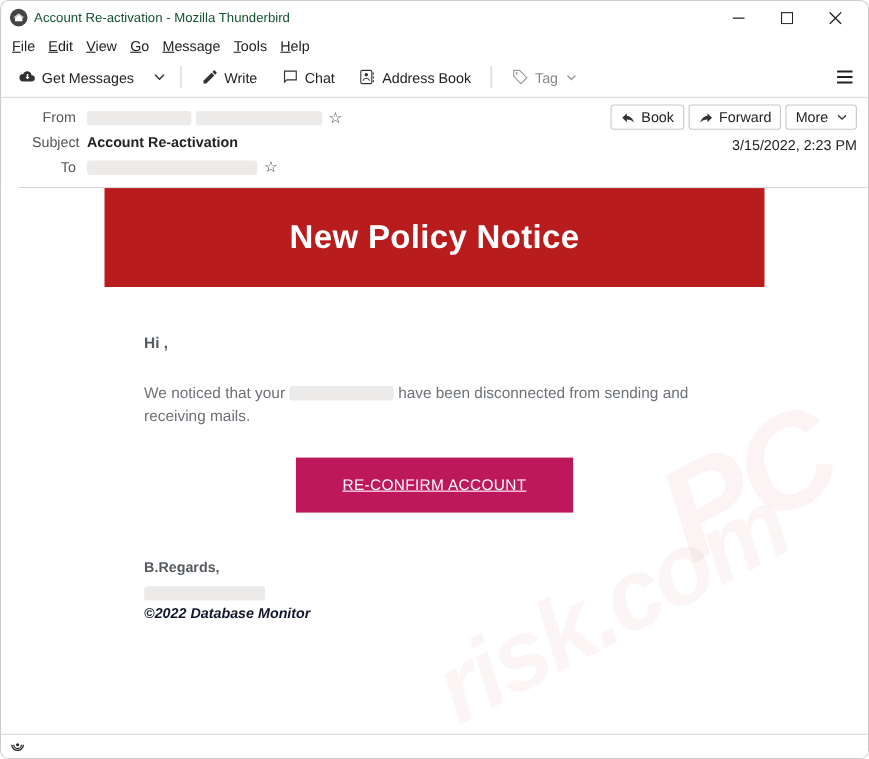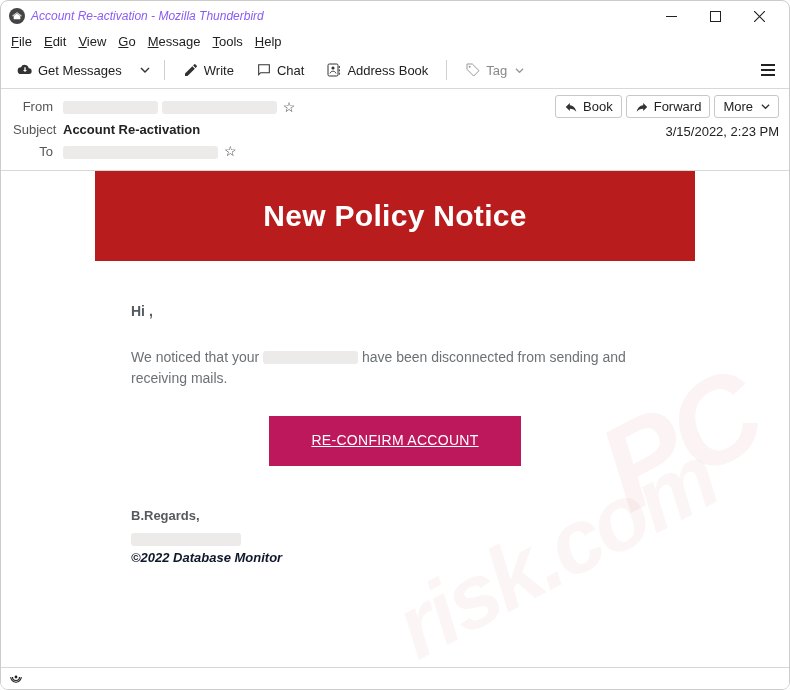--- a/index.html
+++ b/index.html
@@ -1,40 +1,40 @@
 <!DOCTYPE html>
 <html><head>
   <meta charset="utf-8">
   <style>
     * { margin: 0; padding: 0; box-sizing: border-box; }
     body { font-family: "Segoe UI", Tahoma, sans-serif; font-size: 13px; background: #fff; width: 790px; height: 690px; overflow: hidden; border: 1px solid #ccc; border-radius: 8px; position: relative; }
     
     .titlebar { display: flex; align-items: center; height: 30px; padding: 0 8px; }
     .titlebar .app-icon { width: 16px; height: 16px; background: #444; border-radius: 50%; margin-right: 6px; display: inline-flex; align-items: center; justify-content: center; }
     .titlebar .app-icon svg { width:10px; height:10px; }
-    .titlebar .title { flex: 0 0 auto; color: #8b5cf6; font-size: 12px; font-style: italic; }
+    .titlebar .title { flex: 0 0 auto; color: #14532d; font-size: 12px; }
     .titlebar .spacer { flex: 1; }
     .winbtn { width: 44px; height: 28px; display:flex; align-items:center; justify-content:center; color:#222; }
     .winbtn svg { width: 11px; height: 11px; }
     
     .menubar { display: flex; gap: 12px; padding: 3px 10px; font-size: 13px; color: #222; }
     .menubar span { cursor: default; }
     .menubar span u { text-decoration: underline; }
     
     .toolbar { display: flex; align-items: center; padding: 6px 8px; border-bottom: 1px solid #d8d8d8; gap: 6px; }
     .tbtn { display: flex; align-items: center; gap: 5px; padding: 4px 8px; border-radius: 3px; cursor: default; color: #222; }
     .tbtn svg { width: 16px; height: 16px; }
     .tsep { width:1px; height:20px; background:#d0d0d0; margin: 0 4px;}
     .chev { width: 18px; display:flex; align-items:center; justify-content:center; }
     .chev svg { width:10px; height:10px; }
     .toolbar .spacer { flex: 1; }
     .hamb { width:26px; display:flex; align-items:center; justify-content:center;}
     .hamb svg { width:18px; height:18px; }
     
-    .headers { padding: 6px 10px 8px 12px; border-bottom: 1px solid #d8d8d8; }
+    .headers { padding: 6px 10px 8px 12px; border-bottom: 1px solid #d8d8d8; margin-left: 16px; }
     .hrow { display: flex; align-items: center; min-height: 22px; font-size: 13px; }
     .hlabel { width: 50px; text-align: right; color: #555; padding-right: 10px; }
     .hval { color: #222; }
     .hval.bold { font-weight: 600; }
     .redact { display:inline-block; background: #ecebea; border-radius: 3px; height: 13px; vertical-align: middle; filter: blur(0.3px); }
     .star { color: #333; margin-left: 6px; font-size: 14px; cursor:default;}
     .actions { display:flex; gap:4px; }
     .abtn { display:flex; align-items:center; gap:5px; border:1px solid #c8c8c8; border-radius:3px; padding: 3px 8px; font-size:13px; background:#fff; color:#222;}
     .abtn svg { width:14px; height:14px; }
     .date { margin-left:auto; color:#222; padding-top:4px;}

